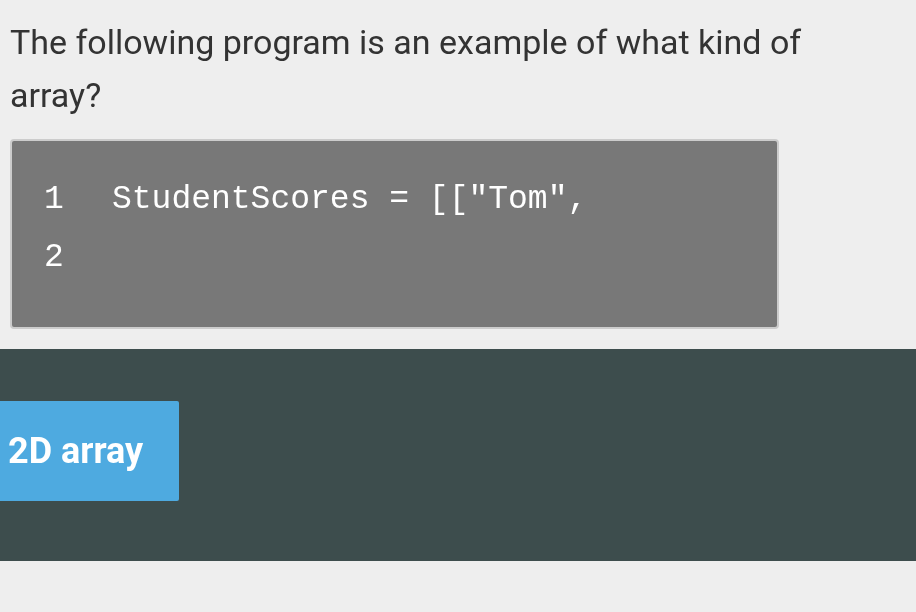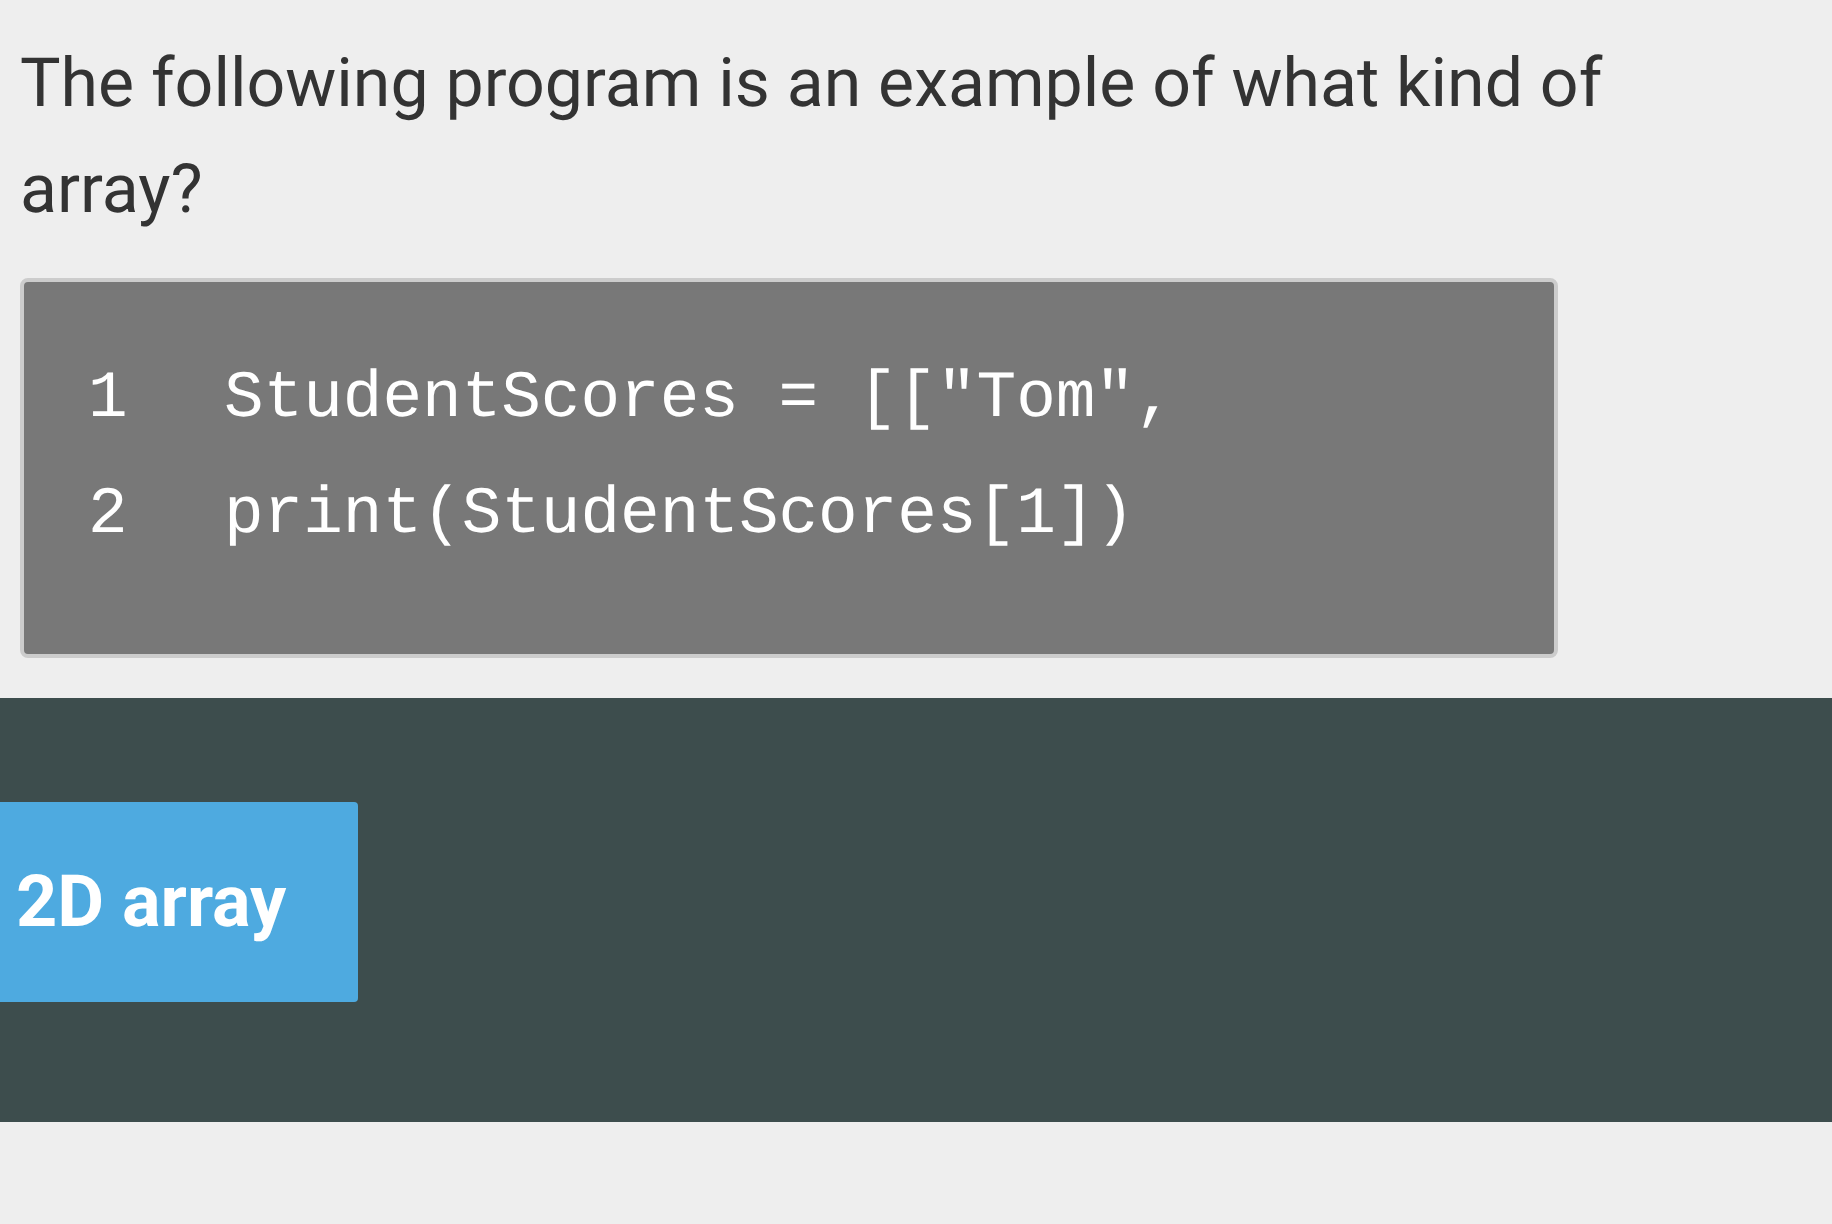--- a/index.html
+++ b/index.html
@@ -84,21 +84,20 @@
 
 <div class="question-area">
   <div class="question-text">The following program is an example of what kind of array?</div>
   <div class="code-block">
     <div class="code-line">
       <span class="line-number">1</span>
       <span class="code-content">StudentScores = [["Tom",</span>
     </div>
     <div class="code-line">
       <span class="line-number">2</span>
-      <span class="code-content">print(StudentScores[1])</span>
     </div>
   </div>
 </div>
 
 <div class="answer-area">
   <button class="answer-button">
     <span>2D array</span>
   </button>
 </div>
 

